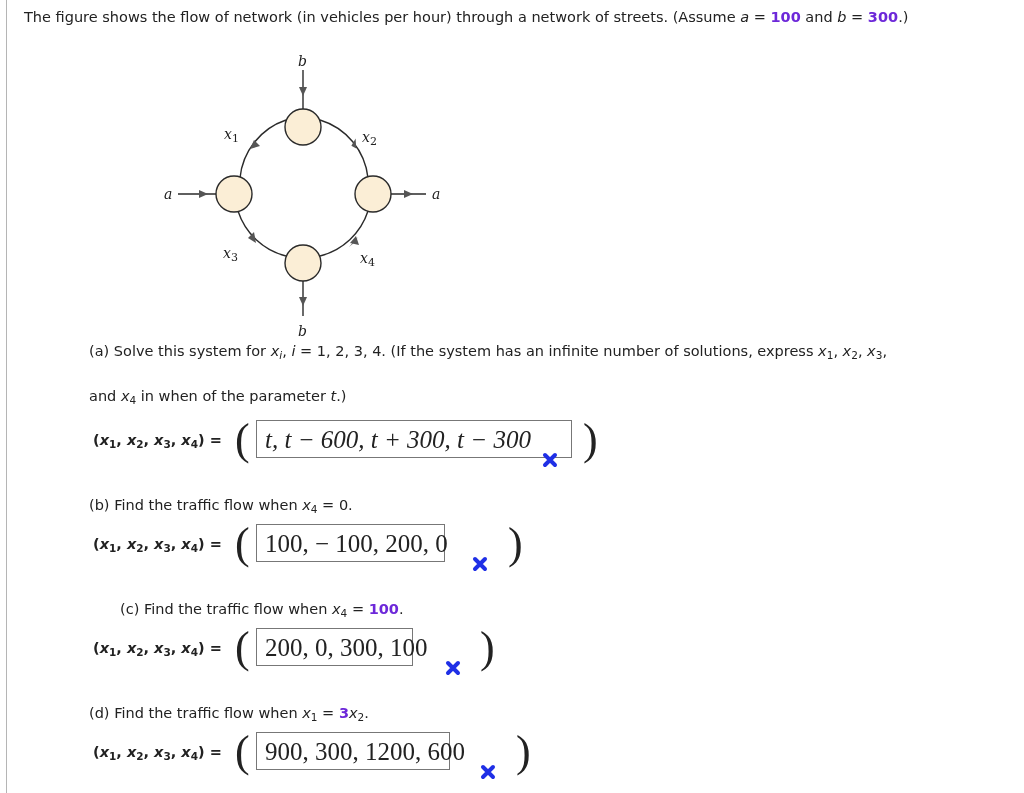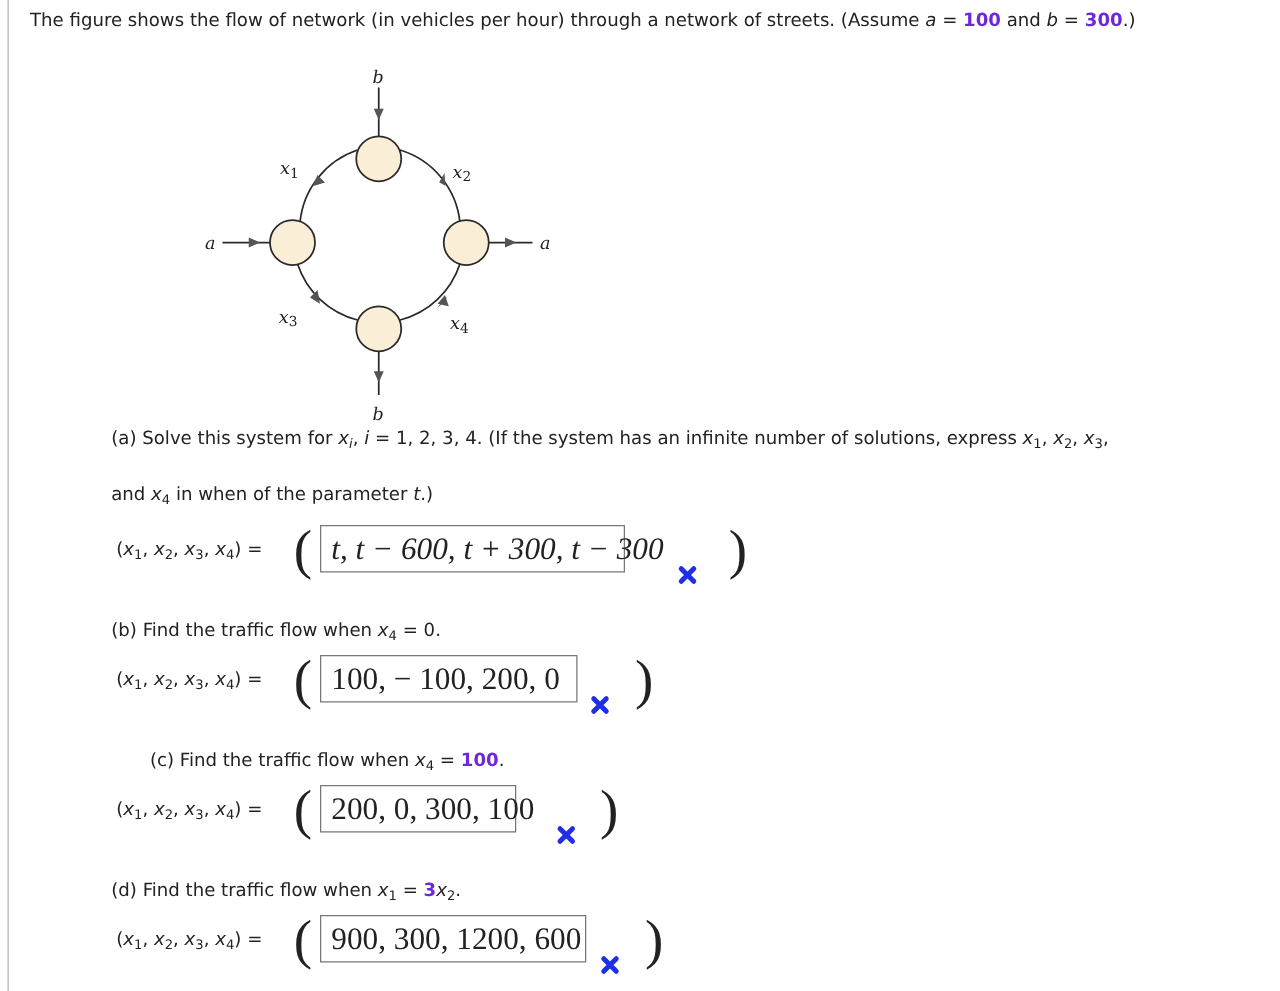--- a/index.html
+++ b/index.html
@@ -9,21 +9,21 @@
     color: #222222;
   }
   .left-rule {
     position: absolute; left: 6px; top: 0; width: 1px; height: 793px; background: #b5b5b5;
   }
   .text { position: absolute; font-size: 14.5px; white-space: nowrap; }
   .blue { color: #6d28d9; font-weight: bold; }
   .it { font-style: italic; }
   sub { font-size: 10.5px; vertical-align: -3px; line-height: 0; }
   .diagram { position: absolute; left: 150px; top: 40px; width: 320px; height: 310px; }
-  .tuple-label { position: absolute; font-size: 14.5px; white-space: nowrap; }
+  .tuple-label { position: absolute; font-size: 14.5px; white-space: nowrap; font-weight: bold; }
   .paren {
     position: absolute; font-family: "Liberation Serif", "DejaVu Serif", serif;
     font-size: 44px; line-height: 44px; font-weight: 300; color: #222;
   }
   .answer-box {
     position: absolute; border: 1px solid #777; background: #fff;
     font-family: "Liberation Serif", "DejaVu Serif", serif; font-size: 25px;
     color: #222; padding: 0 8px; height: 38px; line-height: 38px; box-sizing: border-box;
     white-space: nowrap;
   }
@@ -103,36 +103,36 @@
   <span>(a) Solve this system for </span><span class="it">x</span><sub class="it">i</sub><span>, </span><span class="it">i</span><span> = 1, 2, 3, 4. (If the system has an infinite number of solutions, express </span><span class="it">x</span><sub>1</sub><span>, </span><span class="it">x</span><sub>2</sub><span>, </span><span class="it">x</span><sub>3</sub><span>,</span>
 </div>
 <div class="text" style="left:89px; top:388px;">
   <span>and </span><span class="it">x</span><sub>4</sub><span> in when of the parameter </span><span class="it">t</span><span>.)</span>
 </div>
 
 <div class="tuple-label" style="left:93px; top:432px;">
   <span>(</span><span class="it">x</span><sub>1</sub><span>, </span><span class="it">x</span><sub>2</sub><span>, </span><span class="it">x</span><sub>3</sub><span>, </span><span class="it">x</span><sub>4</sub><span>) =</span>
 </div>
 <div class="paren" style="left:235px; top:418px;">(</div>
-<div class="answer-box" style="left:256px; top:420px; width:244px;">
+<div class="answer-box" style="left:256px; top:420px; width:316px;">
   <span class="t">t, t − 600, t + 300, t − 300</span>
 </div>
 <svg class="x-mark" style="left:542px; top:452px;" viewBox="0 0 16 16">
     <path d="M3,3 L13,13 M13,3 L3,13" stroke="#1f2fe6" stroke-width="4" stroke-linecap="round"></path>
   </svg>
 <div class="paren" style="left:583px; top:418px;">)</div>
 
 <div class="text" style="left:89px; top:497px;">
   <span>(b) Find the traffic flow when </span><span class="it">x</span><sub>4</sub><span> = 0.</span>
 </div>
 <div class="tuple-label" style="left:93px; top:536px;">
   <span>(</span><span class="it">x</span><sub>1</sub><span>, </span><span class="it">x</span><sub>2</sub><span>, </span><span class="it">x</span><sub>3</sub><span>, </span><span class="it">x</span><sub>4</sub><span>) =</span>
 </div>
 <div class="paren" style="left:235px; top:522px;">(</div>
-<div class="answer-box" style="left:256px; top:524px; width:206px;">
+<div class="answer-box" style="left:256px; top:524px; width:189px;">
   <span>100,  − 100, 200, 0</span>
 </div>
 <svg class="x-mark" style="left:472px; top:556px;" viewBox="0 0 16 16">
     <path d="M3,3 L13,13 M13,3 L3,13" stroke="#1f2fe6" stroke-width="4" stroke-linecap="round"></path>
   </svg>
 <div class="paren" style="left:508px; top:522px;">)</div>
 
 <div class="text" style="left:89px; top:601px;margin-left:31px;">
   <span>(c) Find the traffic flow when </span><span class="it">x</span><sub>4</sub><span> = </span><span class="blue">100</span><span>.</span>
 </div>
@@ -148,19 +148,19 @@
   </svg>
 <div class="paren" style="left:480px; top:626px;">)</div>
 
 <div class="text" style="left:89px; top:705px;">
   <span>(d) Find the traffic flow when </span><span class="it">x</span><sub>1</sub><span> = </span><span class="blue">3</span><span class="it">x</span><sub>2</sub><span>.</span>
 </div>
 <div class="tuple-label" style="left:93px; top:744px;">
   <span>(</span><span class="it">x</span><sub>1</sub><span>, </span><span class="it">x</span><sub>2</sub><span>, </span><span class="it">x</span><sub>3</sub><span>, </span><span class="it">x</span><sub>4</sub><span>) =</span>
 </div>
 <div class="paren" style="left:235px; top:730px;">(</div>
-<div class="answer-box" style="left:256px; top:732px; width:213px;font-family:Liberation Serif, serif;">
+<div class="answer-box" style="left:256px; top:732px; width:194px;font-family:Liberation Serif, serif;">
   <span>900, 300, 1200, 600</span>
 </div>
 <svg class="x-mark" style="left:480px; top:764px;" viewBox="0 0 16 16">
     <path d="M3,3 L13,13 M13,3 L3,13" stroke="#1f2fe6" stroke-width="4" stroke-linecap="round"></path>
   </svg>
 <div class="paren" style="left:516px; top:730px;">)</div>
 
 </body></html>

